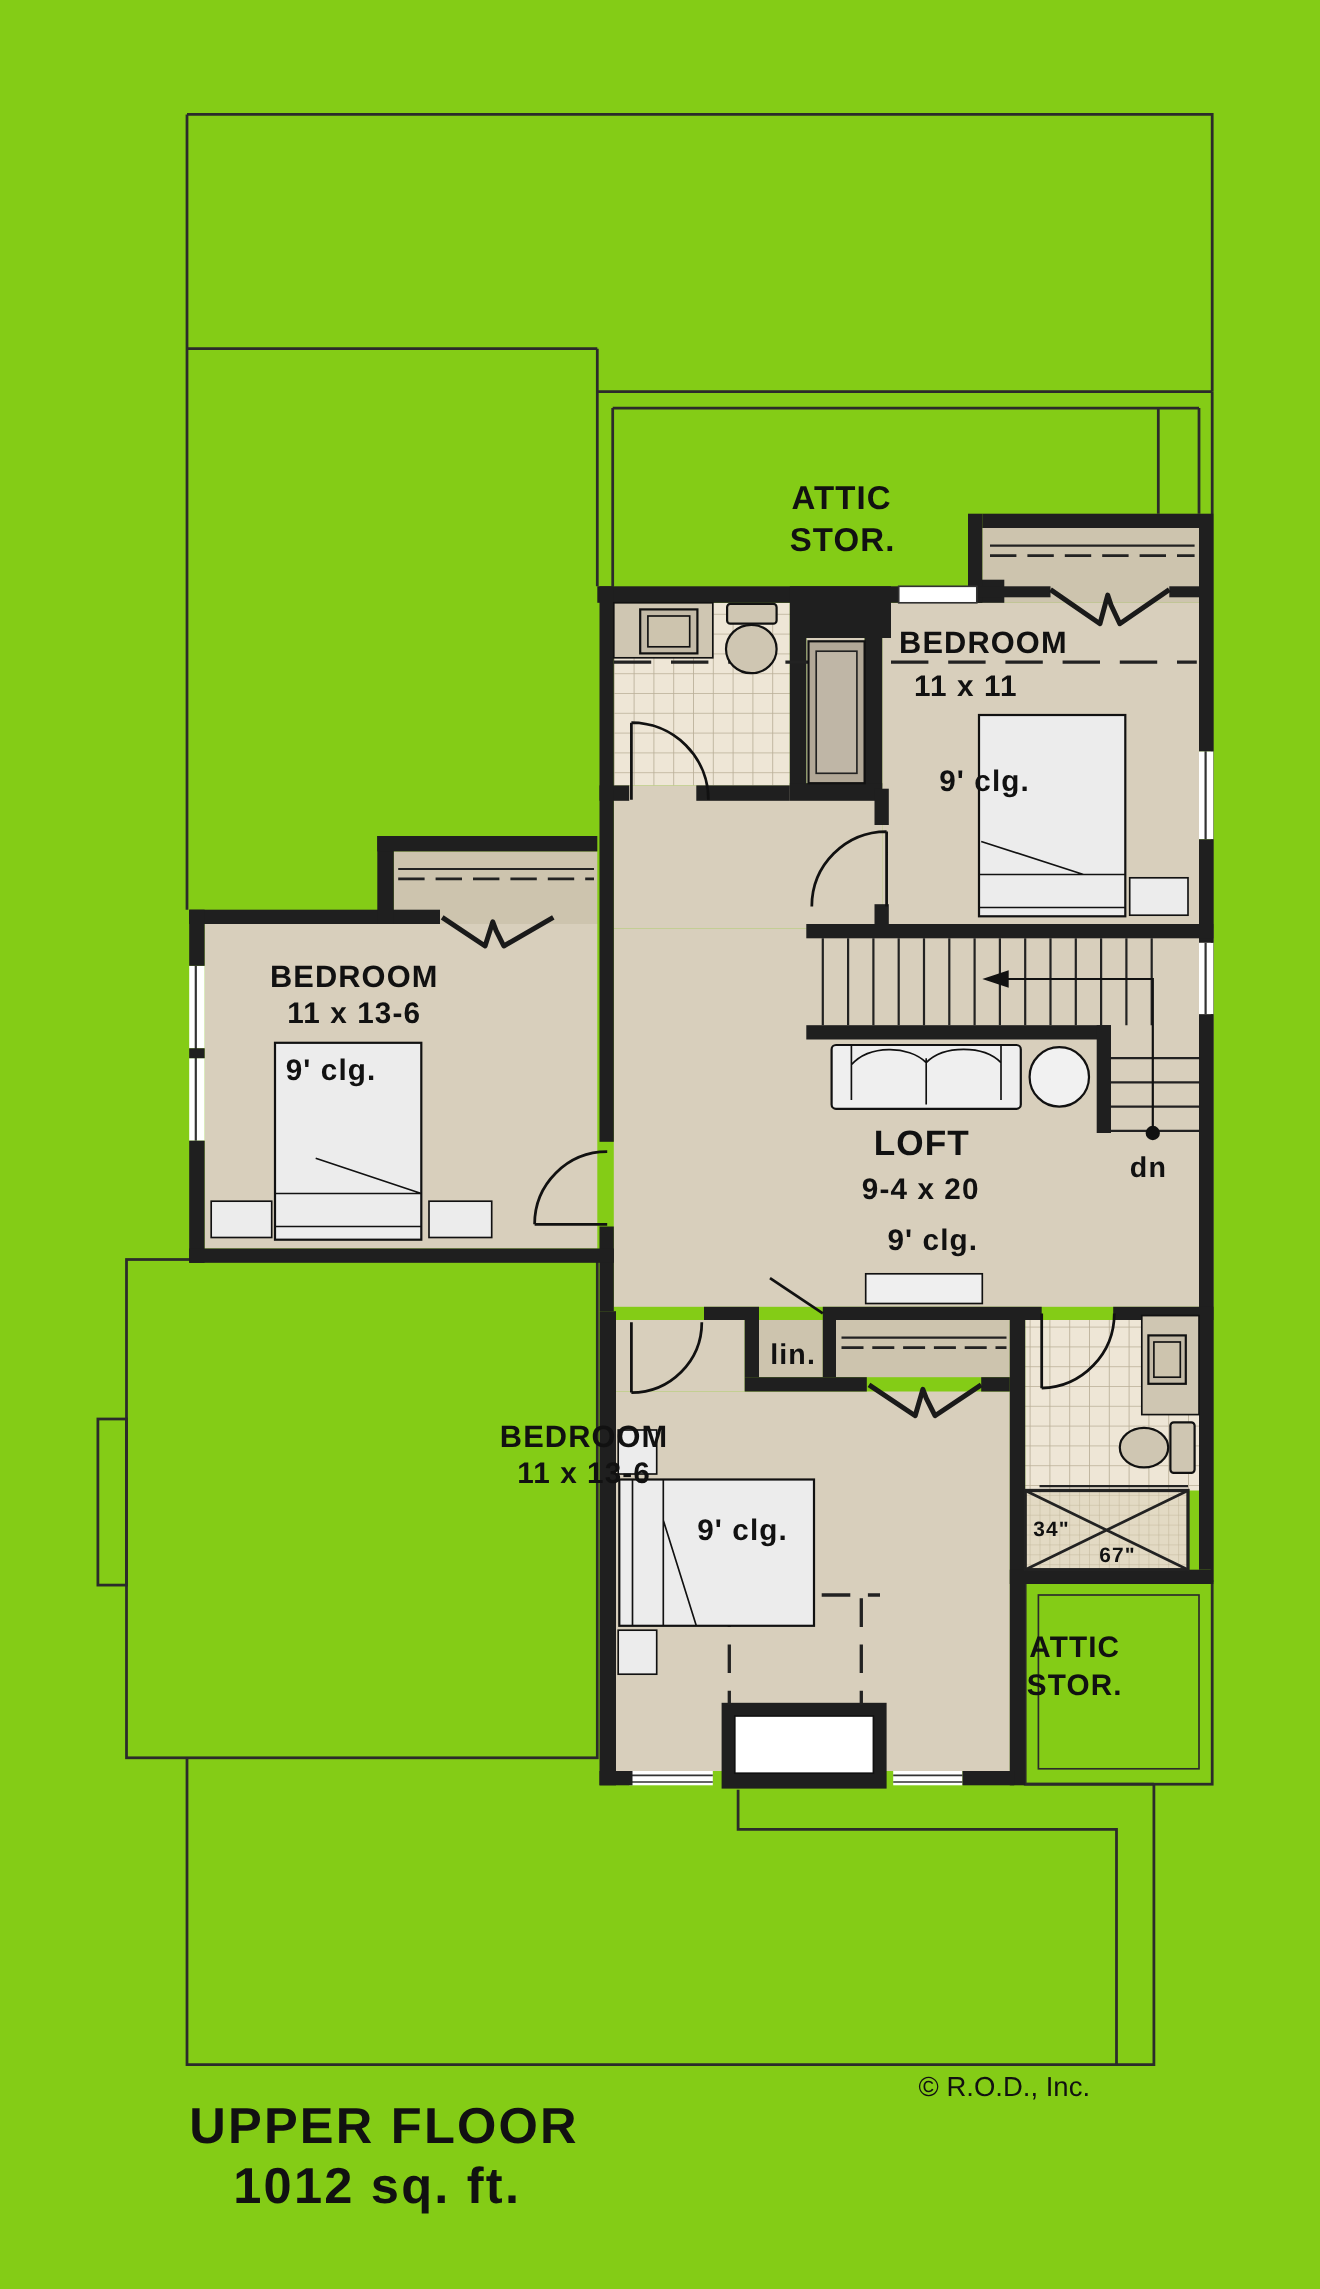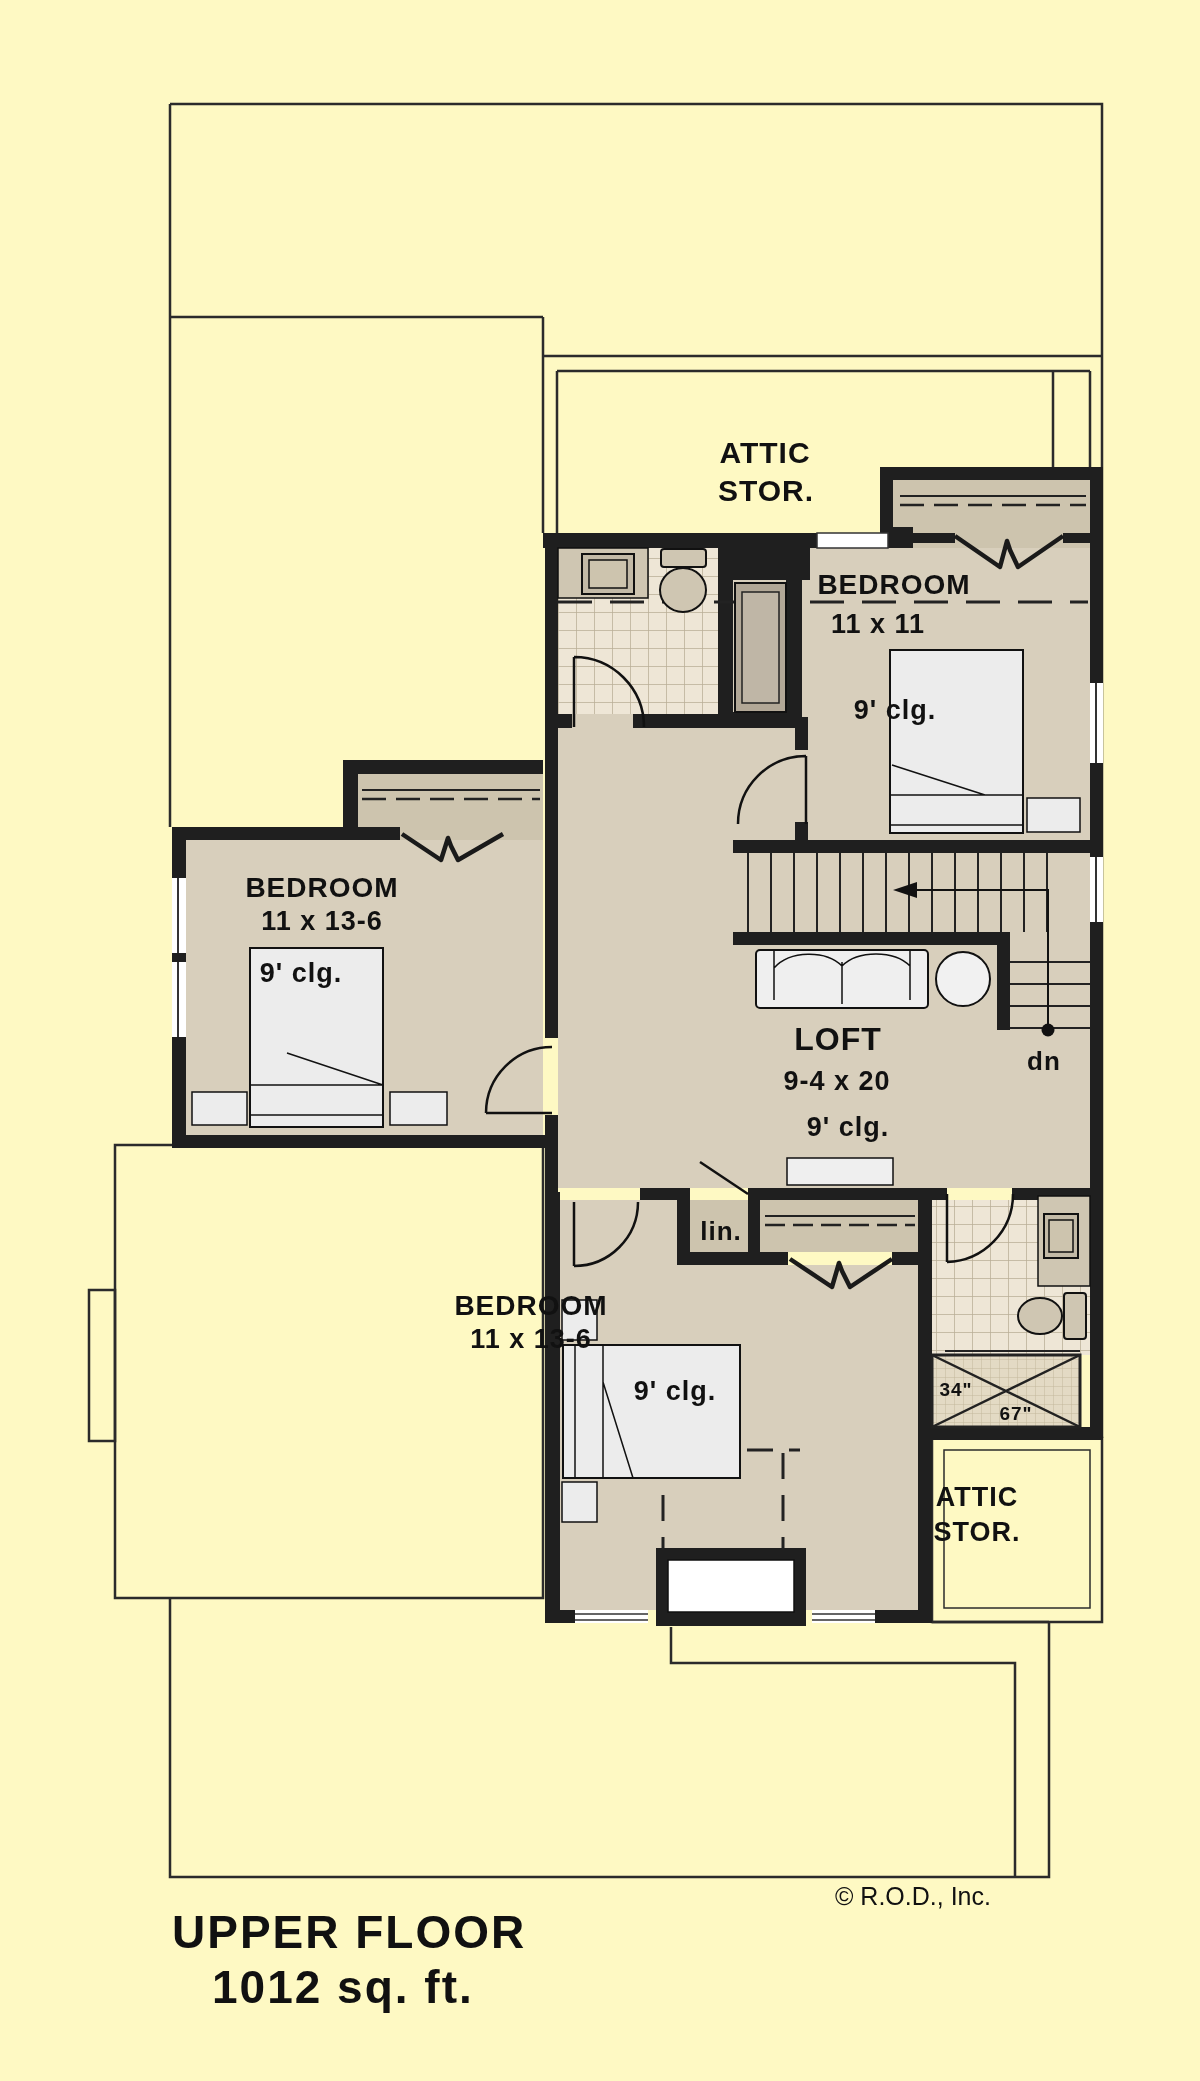--- a/index.html
+++ b/index.html
@@ -1,16 +1,16 @@
 <!DOCTYPE html>
 <html><head>
 <meta charset="utf-8">
 <style>
   html,body{margin:0;padding:0;background:#ffffff;}
-  #canvas{position:relative;width:1200px;height:2081px;background:#fef9c3;overflow:hidden;}
+  #canvas{position:relative;width:1200px;height:2081px;background:#84cc16;overflow:hidden;}
   svg{position:absolute;left:0;top:0;}
   text{font-family:"Liberation Sans",sans-serif;fill:#111;}
   .room-label{font-weight:bold;letter-spacing:1px;}
 </style>
 </head>
 <body>
 
 <div id="canvas">
 <svg width="1200" height="2081" viewBox="0 0 1200 2081">
   <defs>

